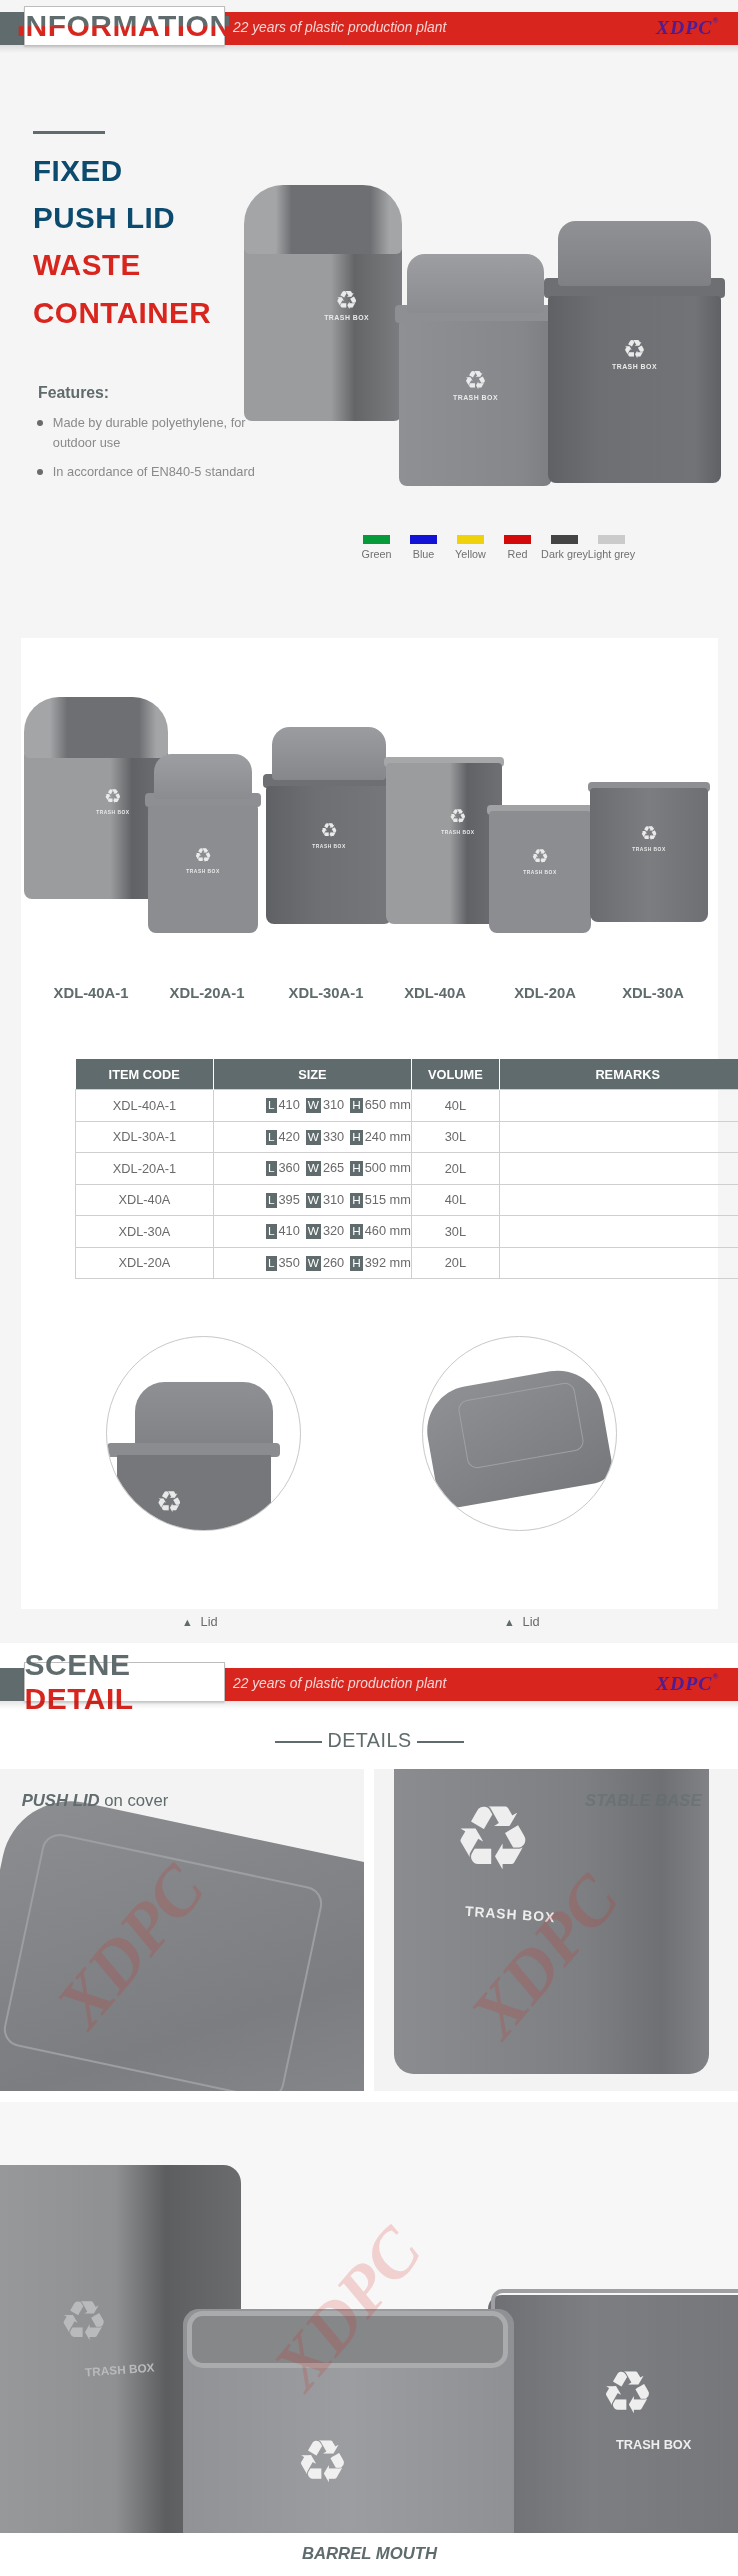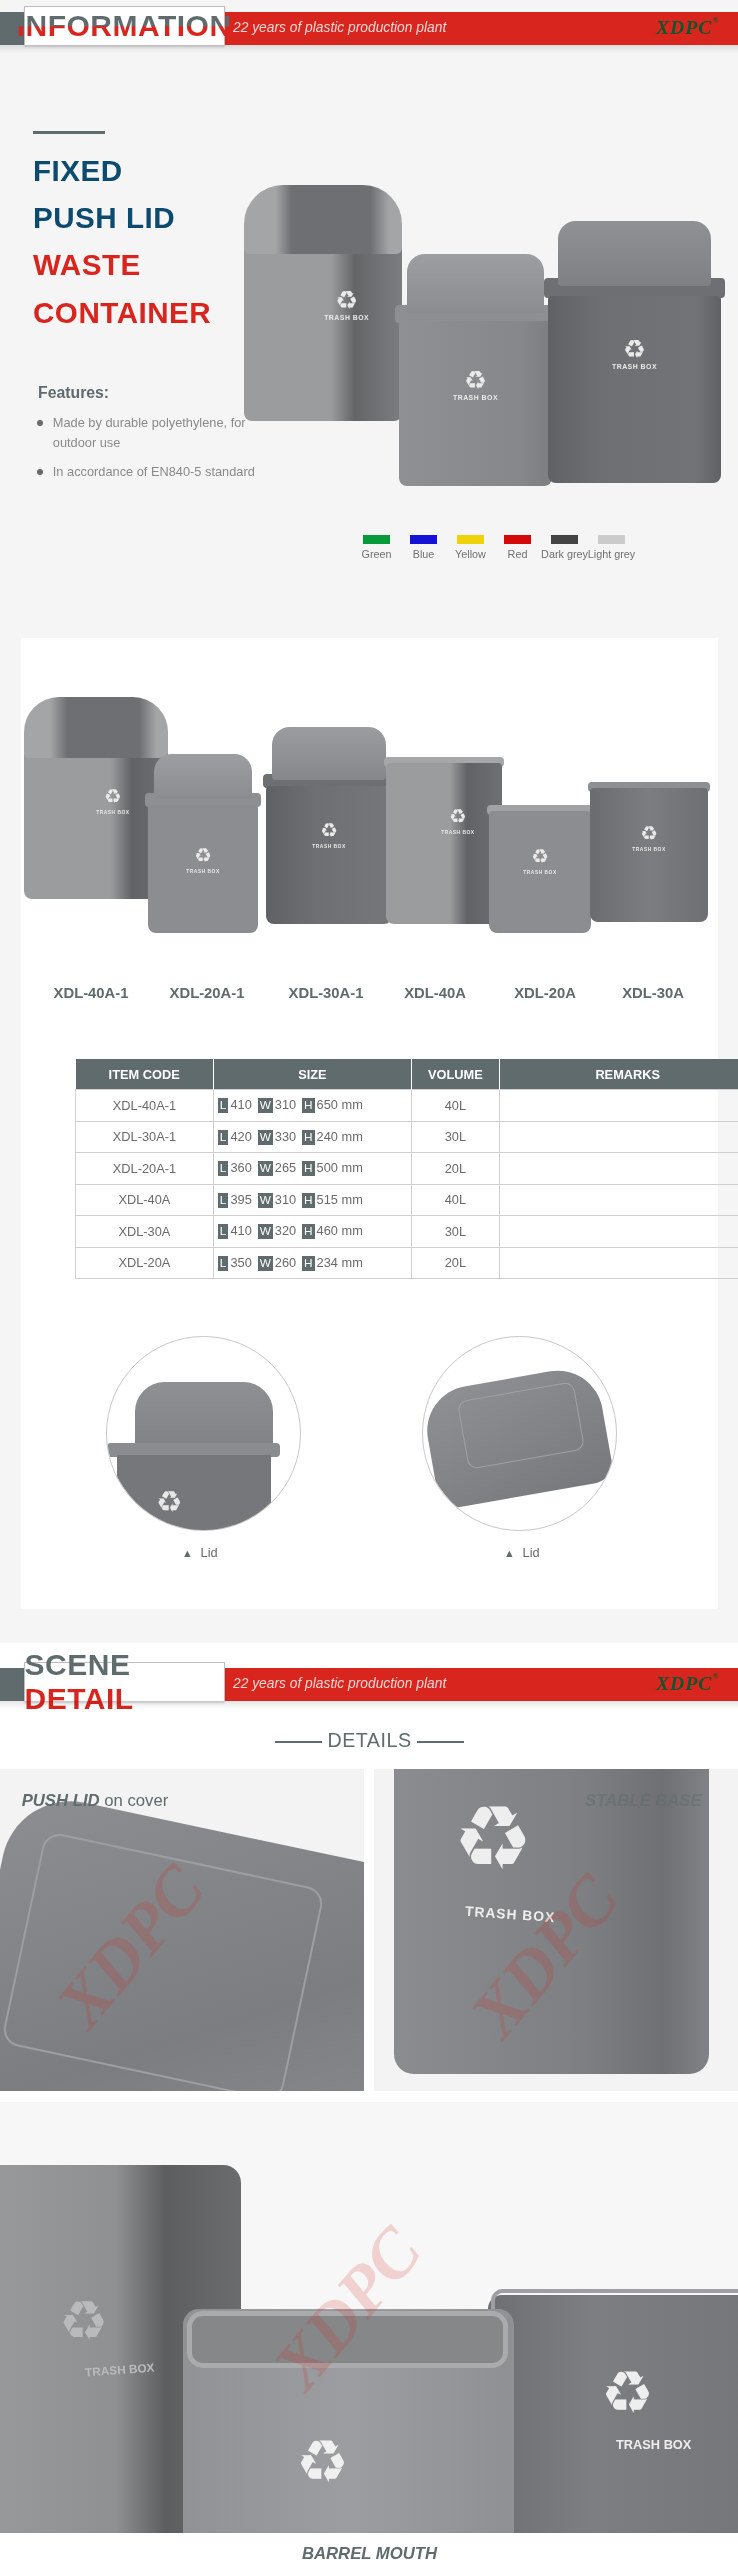--- a/index.html
+++ b/index.html
@@ -6,21 +6,21 @@
   body { width: 739px; height: 2576px; background: #ffffff; font-family: "Liberation Sans", sans-serif; position: relative; overflow: hidden; }
   .abs { position: absolute; }
 
   
   .banner { position: absolute; left: 0; width: 739px; height: 47px; }
   .banner .grey-stub { position: absolute; left: 0; top: 11.8px; width: 25.6px; height: 33px; background: #5f6b6c; }
   .banner .red-bar { position: absolute; left: 223px; top: 11.8px; width: 516px; height: 33px; background: #d8261f; }
   .banner .tab { position: absolute; left: 23.6px; top: 5.9px; width: 201px; height: 39px; background: #ffffff; border: 1px solid #bdbdbd; border-bottom: none; box-shadow: 0 2px 2px rgba(0,0,0,0.15); display: flex; align-items: center; justify-content: center; }
   .banner .tab span { font-family: "Liberation Sans", sans-serif; font-weight: bold; font-size: 30px; letter-spacing: 0.5px; background: linear-gradient(to bottom, #5f6b6c 0%, #5f6b6c 50%, #d8261f 52%, #d8261f 100%); -webkit-background-clip: text; background-clip: text; color: transparent; }
   .banner .tagline { position: absolute; left: 233px; top: 19.7px; font-style: italic; font-size: 13.8px; color: #f4d6d4; }
-  .banner .brand { position: absolute; right: 19.7px; top: 15.8px; font-family: "Liberation Serif", serif; font-style: italic; font-weight: bold; font-size: 19.7px; color: #14532d; letter-spacing: 1px; }
+  .banner .brand { position: absolute; right: 19.7px; top: 15.8px; font-family: "Liberation Serif", serif; font-style: italic; font-weight: bold; font-size: 19.7px; color: #4c1d95; letter-spacing: 1px; }
   .banner .brand sup { font-size: 7.9px; vertical-align: top; }
   .banner .shadow { position: absolute; left: 0; top: 45px; width: 739px; height: 7.9px; background: linear-gradient(to bottom, rgba(0,0,0,0.10), rgba(0,0,0,0)); }
 
   
   .hero-bg { position: absolute; left: 0; top: 0; width: 739px; height: 1643px; background: #f5f5f5; }
   .hero-line { position: absolute; left: 33px; top: 131px; width: 72px; height: 3px; background: #5f6b6c; }
   .title-line { position: absolute; left: 33px; font-family: "Liberation Sans", sans-serif; font-weight: bold; font-size: 29.6px; letter-spacing: 0.5px; }
   .title-grey { color: #0c4a6e; }
   .title-red { color: #d8261f; }
   .features-title { position: absolute; left: 38px; top: 384px; font-weight: bold; font-size: 15.8px; color: #5f6b6c; text-align: right; }
@@ -43,26 +43,26 @@
   .bin .logo .tb { font-size: 6.9px; font-weight: bold; letter-spacing: 0.5px; display: block; }
 
   
   .card { position: absolute; left: 20.7px; top: 638px; width: 697px; height: 971px; background: #ffffff; }
   .model-label { position: absolute; top: 985px; font-weight: bold; font-size: 14.8px; color: #5f6b6c; text-align: center; width: 108px; }
 
   table.spec { position: absolute; left: 75px; top: 1059px; width: 681px; border-collapse: collapse; }
   table.spec th { background: #5f6b6c; color: #ffffff; font-size: 12.8px; font-weight: bold; height: 30.5px; border-right: 1px solid #ffffff; }
   table.spec th:last-child { border-right: none; }
   table.spec td { height: 31.5px; font-size: 12.8px; color: #6a6a6a; border: 1px solid #cfcfcf; text-align: center; }
-  table.spec td.size { text-align: left; padding-left: 4px; white-space: nowrap; }
+  table.spec td.size { text-align: right; padding-left: 4px; white-space: nowrap; }
   .dimtag { display: inline-block; background: #5f6b6c; color: #ffffff; font-size: 11.8px; padding: 0 2px; line-height: 14.8px; margin-right: 2px; }
   .dimval { margin-right: 5.9px; }
 
   .lid-circle { position: absolute; width: 195px; height: 195px; border-radius: 50%; border: 1px solid #c8c8c8; overflow: hidden; background: #ffffff; }
-  .lid-caption { position: absolute; top: 1545px; font-size: 12.8px; color: #6a6a6a; }
+  .lid-caption { position: absolute; top: 1614px; font-size: 12.8px; color: #6a6a6a; }
   .lid-caption .tri { color: #5f6b6c; font-size: 10.8px; margin-right: 7.9px; }
 
   
   .details-title { position: absolute; left: 0; width: 739px; top: 1729px; text-align: center; font-size: 19.7px; color: #5f6b6c; letter-spacing: 0.5px; }
   .details-title .rule { display: inline-block; width: 47px; height: 2px; background: #5f6b6c; vertical-align: middle; margin: 0 5.9px; }
   .photo { position: absolute; overflow: hidden; }
   .photo-caption { position: absolute; font-style: italic; font-size: 16.7px; color: #5f6b6c; }
   .watermark { position: absolute; font-family: "Liberation Serif", serif; font-style: italic; font-weight: bold; color: rgba(216,38,31,0.18); transform: rotate(-50deg); white-space: nowrap; }
   .barrel-caption { position: absolute; left: 0; width: 739px; top: 2544px; text-align: center; font-style: italic; font-weight: bold; font-size: 16.7px; color: #5f6b6c; }
 </style>
@@ -253,21 +253,21 @@
       <td></td>
     </tr>
     <tr>
       <td>XDL-30A</td>
       <td class="size"><span class="dimtag">L</span><span class="dimval">410</span><span class="dimtag">W</span><span class="dimval">320</span><span class="dimtag">H</span><span>460</span> <span>mm</span></td>
       <td>30L</td>
       <td></td>
     </tr>
     <tr>
       <td>XDL-20A</td>
-      <td class="size"><span class="dimtag">L</span><span class="dimval">350</span><span class="dimtag">W</span><span class="dimval">260</span><span class="dimtag">H</span><span>234</span> <span>mm</span></td>
+      <td class="size"><span class="dimtag">L</span><span class="dimval">350</span><span class="dimtag">W</span><span class="dimval">260</span><span class="dimtag">H</span><span>392</span> <span>mm</span></td>
       <td>20L</td>
       <td></td>
     </tr>
   </tbody>
 </table>
 
 <div class="lid-circle" style="left:106px; top:1336px;">
   <div class="abs" style="left:27.6px; top:45px; width:138px; height:69px; background:linear-gradient(180deg,#8e9093,#7f8184); border-radius:29.6px 29.6px 3.9px 3.9px;"></div>
   <div class="abs" style="left:0; top:106px; width:173px; height:13.8px; background:#8a8c8f; border-radius:3.9px;"></div>
   <div class="abs" style="left:9.9px; top:118px; width:154px; height:89px; background:#75777a;"></div>

